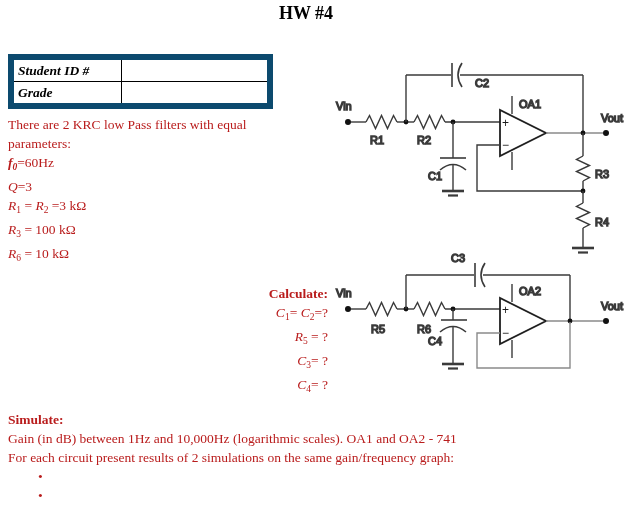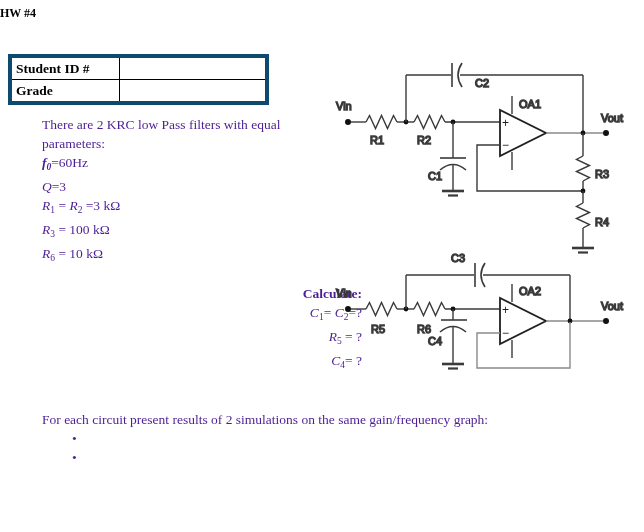--- a/index.html
+++ b/index.html
@@ -1,27 +1,27 @@
 <!DOCTYPE html>
 <html><head>
 <meta charset="utf-8">
 <style>
   html,body{margin:0;padding:0;background:#ffffff;}
   body{position:relative;width:644px;height:532px;overflow:hidden;
        font-family:"Liberation Serif","DejaVu Serif",serif;color:#000;}
   .abs{position:absolute;}
-  .serif{font-family:"Liberation Serif","DejaVu Serif",serif;font-size:13.5px;line-height:19px;color:#4c1d95;margin-left:34px;}
+  .serif{font-family:"Liberation Serif","DejaVu Serif",serif;font-size:13.5px;line-height:19px;color:#b91c1c;}
   .b{font-weight:bold;}
   .it{font-style:italic;}
   .ib{font-style:italic;font-weight:bold;}
   .sb{font-size:9.5px;vertical-align:-3px;}
-  .title-block{left:0;top:5px;width:612px;text-align:left;
-               font-size:12px;line-height:17px;font-weight:bold;}
+  .title-block{left:0;top:5px;width:612px;text-align:center;
+               font-size:18px;line-height:17px;font-weight:bold;}
   table.grade{position:absolute;left:8px;top:54px;border-collapse:collapse;
-              border:4px solid #0c4a6e;}
+              border:6px solid #0c4a6e;font-style:italic;}
   table.grade td{border:1px solid #000;height:21px;padding:0 0 0 4px;
                  font-size:13.5px;vertical-align:middle;}
   td.glabel{width:103px;font-weight:bold;}
   td.gvalue{width:141px;}
   .intro-block{left:8px;top:115px;width:320px;}
   .calc-block{left:8px;top:284px;width:320px;text-align:right;}
   .sim-block{left:8px;top:410px;width:628px;}
   .bullet-row{display:flex;}
   .bullet{width:14px;margin-left:30px;flex:none;}
   .btext{width:505px;}
@@ -57,24 +57,27 @@
   <div><span class="it">Q</span><span>=3</span></div>
   <div><span class="it">R</span><span class="sb">1</span><span> = </span><span class="it">R</span><span class="sb">2</span><span> =3 kΩ</span></div>
   <div><span class="it">R</span><span class="sb">3</span><span> = 100 kΩ</span></div>
   <div><span class="it">R</span><span class="sb">6</span><span> =  10 kΩ</span></div>
 </div>
 
 <div class="abs serif calc-block">
   <div class="b">Calculate:</div>
   <div><span class="it">C</span><span class="sb">1</span><span>= </span><span class="it">C</span><span class="sb">2</span><span>=?</span></div>
   <div><span class="it">R</span><span class="sb">5</span><span> =  ?</span></div>
+  <div><span class="it">C</span><span class="sb">3</span><span>=  ?</span></div>
   <div><span class="it">C</span><span class="sb">4</span><span>=  ?</span></div>
 </div>
 
 <div class="abs serif sim-block">
+  <div class="b">Simulate:</div>
+  <div>Gain (in dB) between 1Hz and 10,000Hz (logarithmic scales). OA1 and OA2 - 741</div>
   <div>For each circuit present results of 2 simulations on the same gain/frequency graph:</div>
   <div class="bullet-row">
     <span class="bullet">•</span>
   </div>
   <div class="bullet-row">
     <span class="bullet">•</span>
   </div>
 </div>
 
 <svg class="abs schematic" width="644" height="532" viewBox="0 0 644 532">

